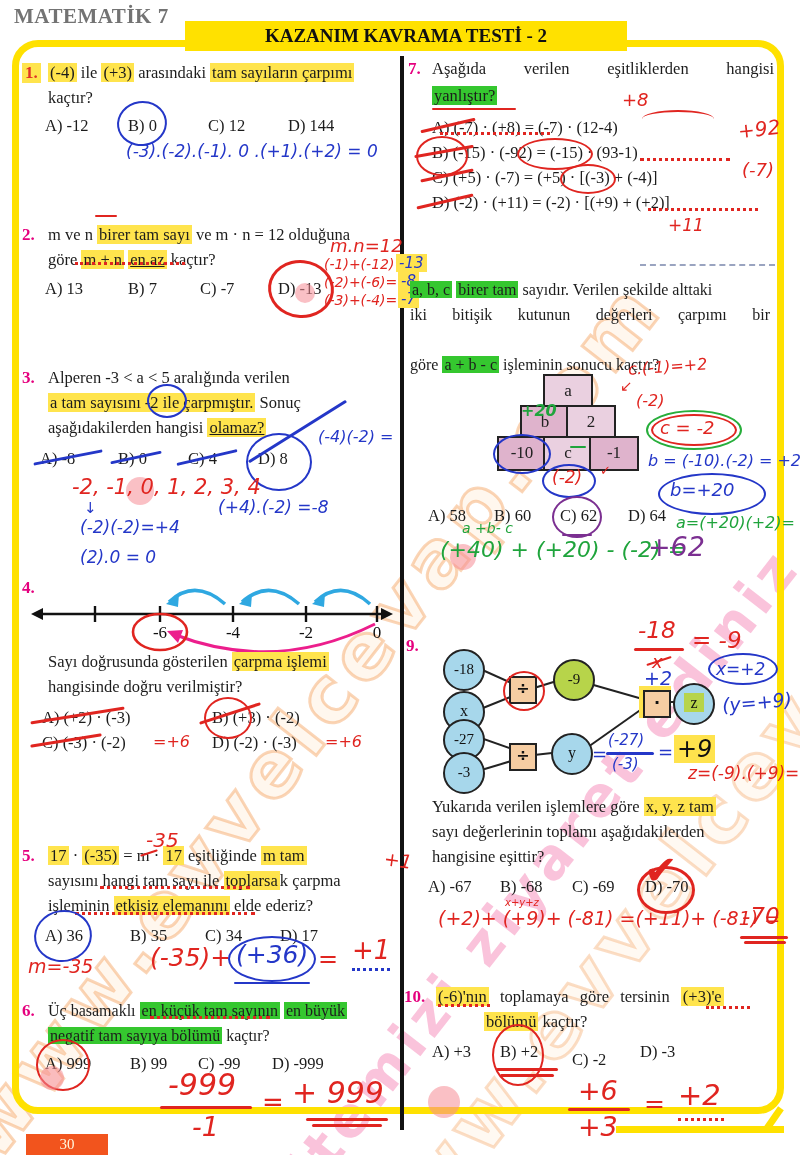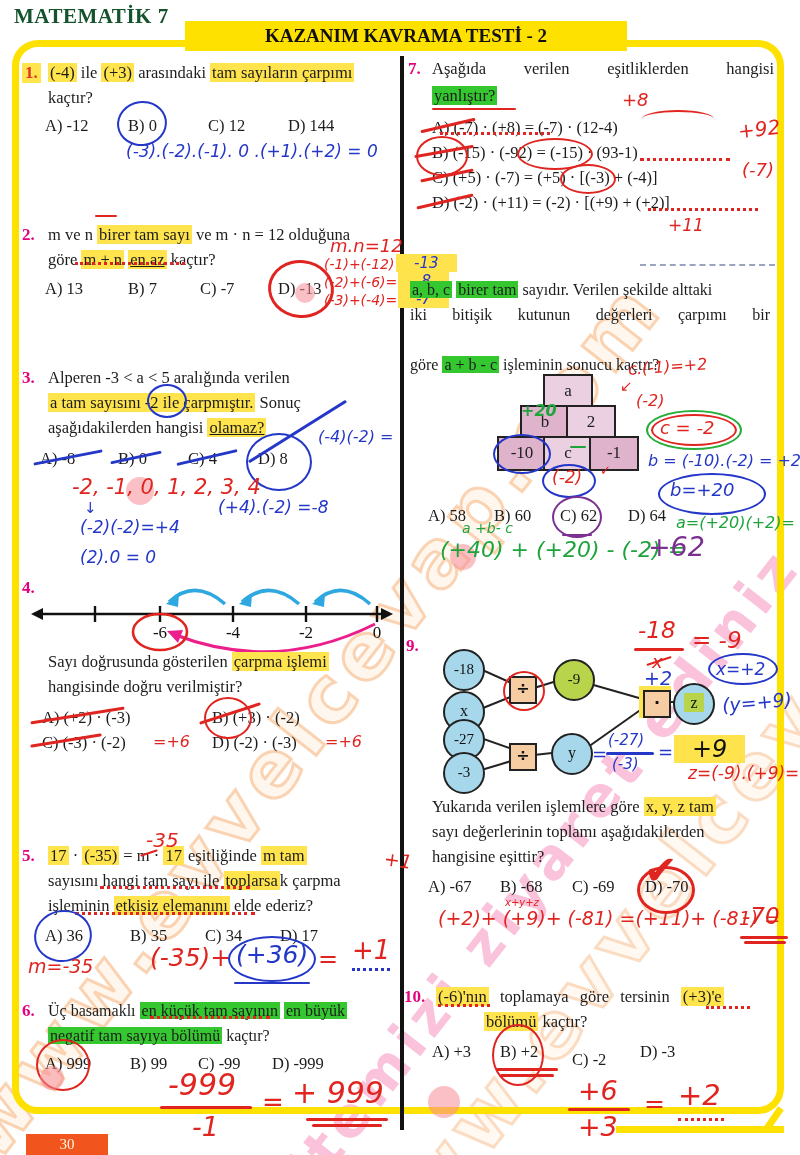--- a/index.html
+++ b/index.html
@@ -15,26 +15,26 @@
   
   .hw{position:absolute;font-family:"DejaVu Sans",sans-serif;font-style:italic;white-space:nowrap;line-height:1.1;}
   .r{color:#E02520;} .b{color:#2437C8;} .g{color:#1FA43C;} .p{color:#7B2F91;}
   
   .circ{position:absolute;border:2.6px solid #E02520;border-radius:50%;}
   .circ.cb{border-color:#2437C8;} .circ.cg{border-color:#27AE3B;} .circ.cp{border-color:#7B2F91;}
   .st{position:absolute;height:3px;background:#E02520;border-radius:2px;}
   .st.b2{background:#2437C8;}
   .sq{position:absolute;border-bottom:3px dotted #E02520;} .sq.b2{border-bottom-color:#2437C8;}
   .dot{position:absolute;background:rgba(246,140,150,.55);border-radius:50%;}
-  .chip{background:#FFE34D;padding:0 18px;}
+  .chip{background:#FFE34D;padding:0 3px;}
   
   .frame{position:absolute;left:12px;top:40px;width:758px;height:1060px;border:7px solid #FFE100;border-radius:26px;}
   .banner{position:absolute;left:185px;top:21px;width:442px;height:30px;background:#FFE100;
           font:bold 19px/30px "Liberation Serif",serif;text-align:center;color:#111;}
-  .brand{position:absolute;left:14px;top:4px;font:bold 21px "Liberation Serif",serif;color:#14532d;letter-spacing:.5px;}
+  .brand{position:absolute;left:14px;top:4px;font:bold 21px "Liberation Serif",serif;color:#737373;letter-spacing:.5px;}
   .divider{position:absolute;left:400px;top:56px;width:4px;height:1074px;background:#121212;}
   .pagebox{position:absolute;left:26px;top:1134px;width:82px;height:21px;background:#F2541D;
            font:15px/21px "Liberation Serif",serif;color:#FFF6DC;text-align:center;}
   .ybar{position:absolute;background:#FFE100;}
   .dash{position:absolute;border-top:2px dashed #9aa4c0;}
   
   .pbox{position:absolute;width:46px;height:31px;background:#EAD0E0;border:2px solid #222;
         font:17px/29px "Liberation Serif",serif;text-align:center;color:#222;}
   .pbox.d{background:#DFB3CC;}
   

